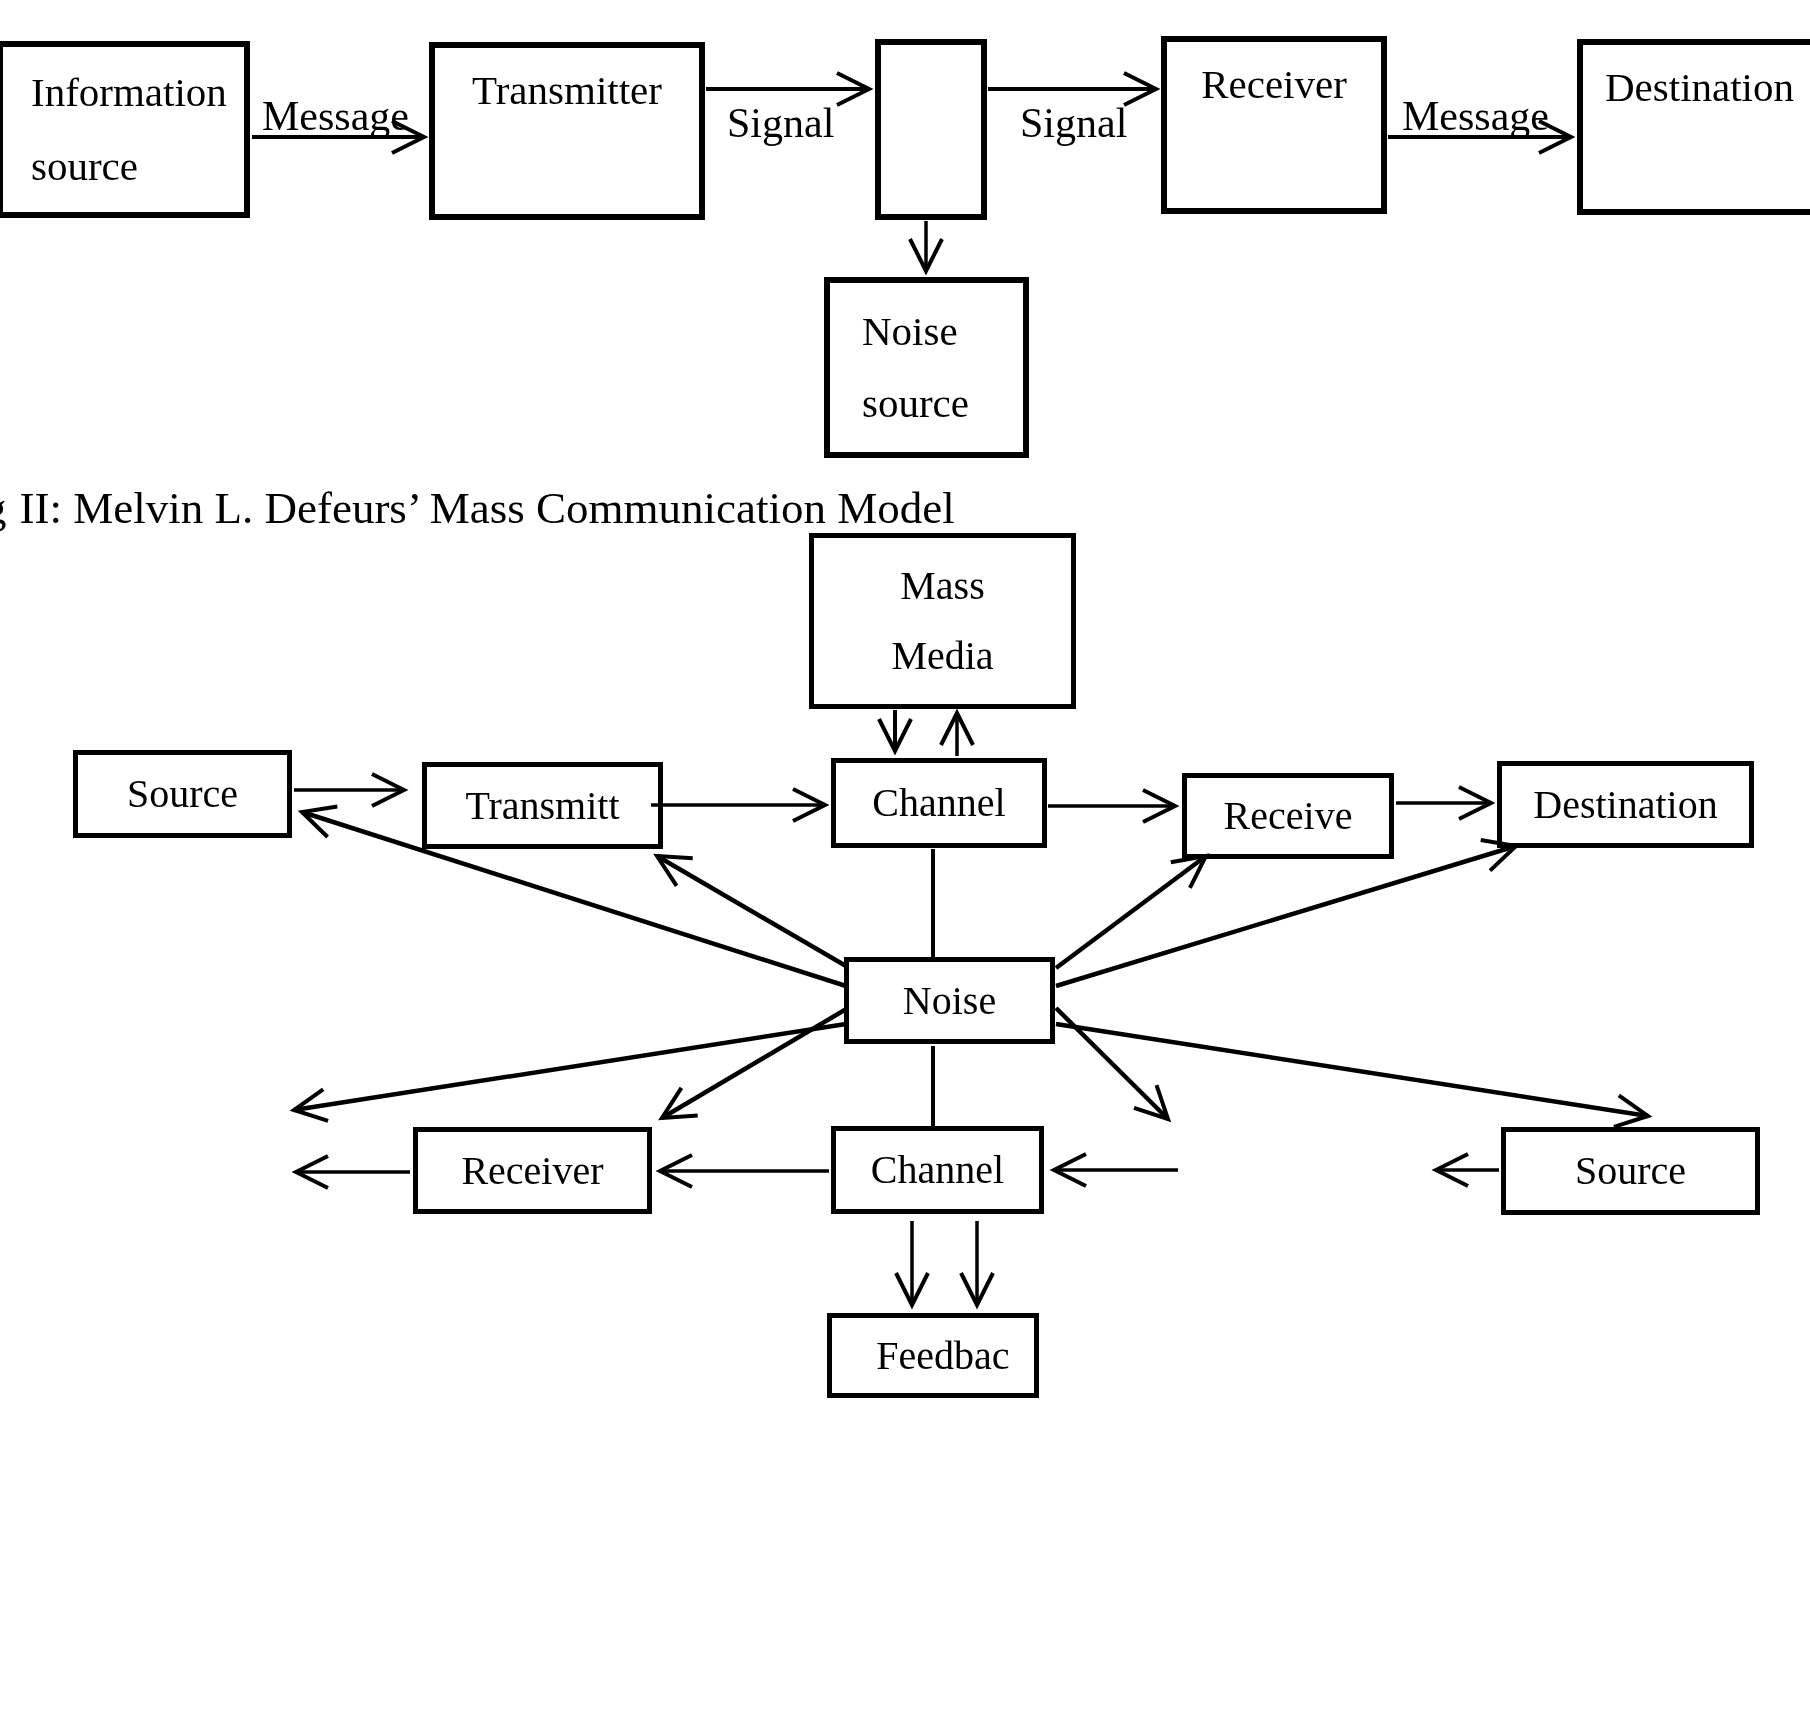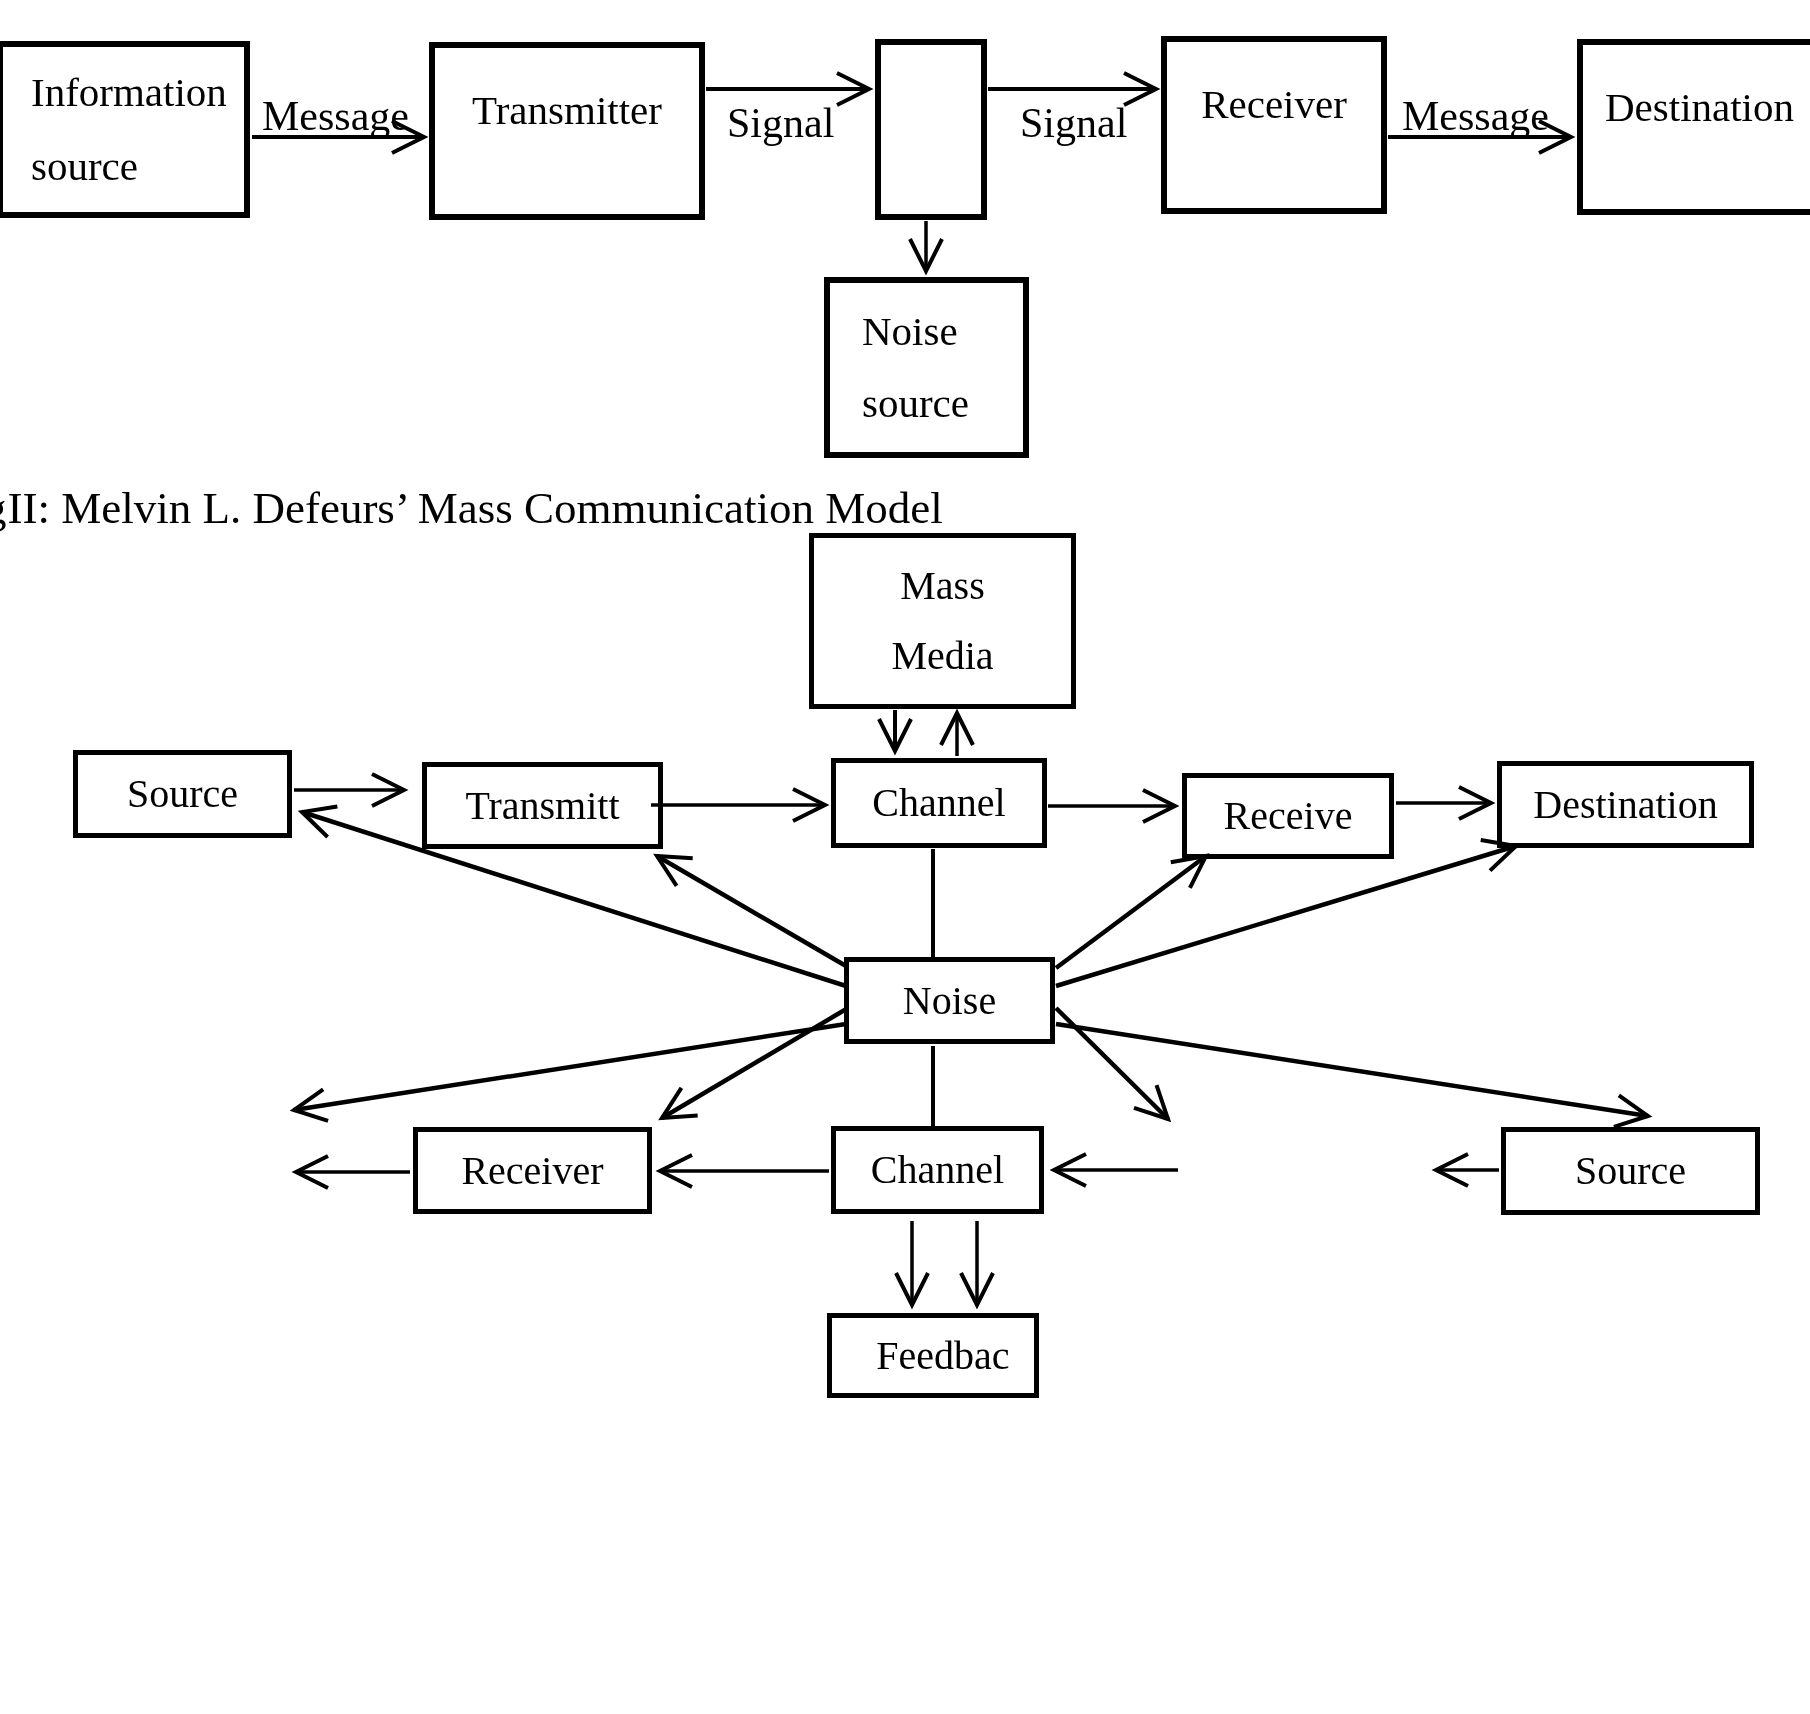--- a/index.html
+++ b/index.html
@@ -6,25 +6,25 @@
   #canvas{
     position:relative;width:1810px;height:1714px;background:#fff;overflow:hidden;
     font-family:"Liberation Serif","DejaVu Serif",serif;color:#000;
   }
   #connectors{position:absolute;left:0;top:0;width:1810px;height:1714px;pointer-events:none;z-index:3;}
   .box{position:absolute;background:#fff;box-sizing:border-box;border:5px solid #000;z-index:2;
        display:flex;align-items:center;justify-content:center;font-size:40px;line-height:1.1;}
   .box-d1{border-width:6px;font-size:41px;}
   .two-line{flex-direction:column;justify-content:center;align-items:flex-start;gap:28px;padding-left:28px;}
   .two-line-center{flex-direction:column;align-items:center;gap:26px;}
-  .top-align{align-items:flex-start;padding-top:40px;}
+  .top-align{align-items:flex-start;padding-top:20px;}
   .edge-label{position:absolute;font-size:42px;z-index:4;white-space:nowrap;}
   .caption{position:absolute;left:-16px;top:482px;font-size:45px;white-space:nowrap;z-index:4;}
   .caption .frag{display:inline-block;}
-  .caption .main{display:inline-block;margin-left:1px;}
+  .caption .main{display:inline-block;margin-left:13px;}
   line{stroke:#000;}
   .ln{stroke-width:3.5px;}
   .ln-md{stroke-width:4px;}
   .ln-bold{stroke-width:4.5px;}
 </style>
 </head>
 <body>
 
 <div id="canvas">
 

